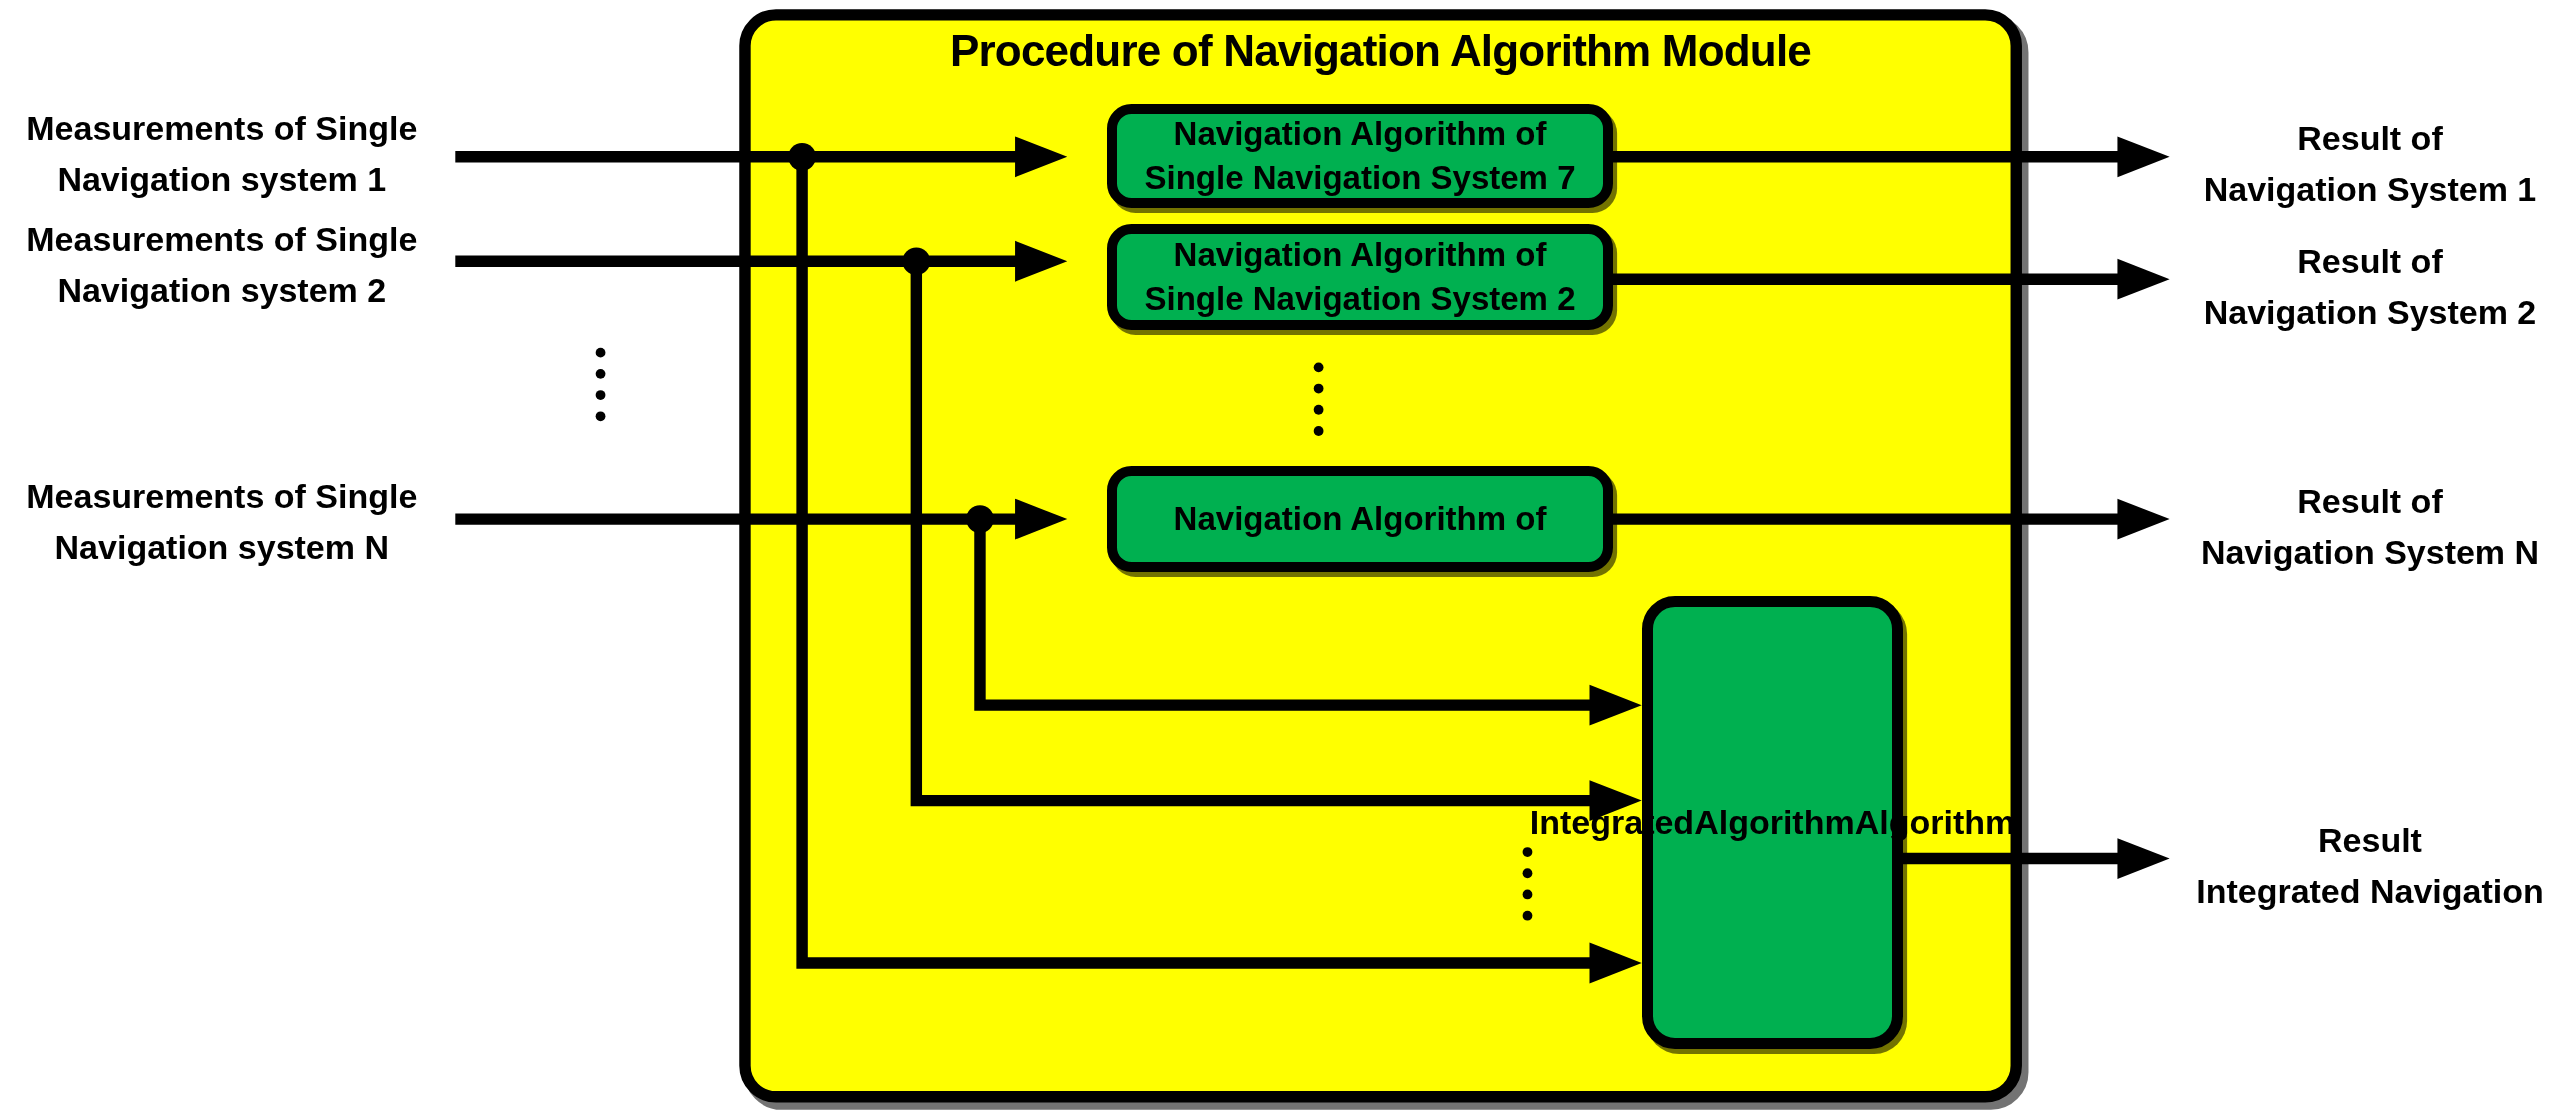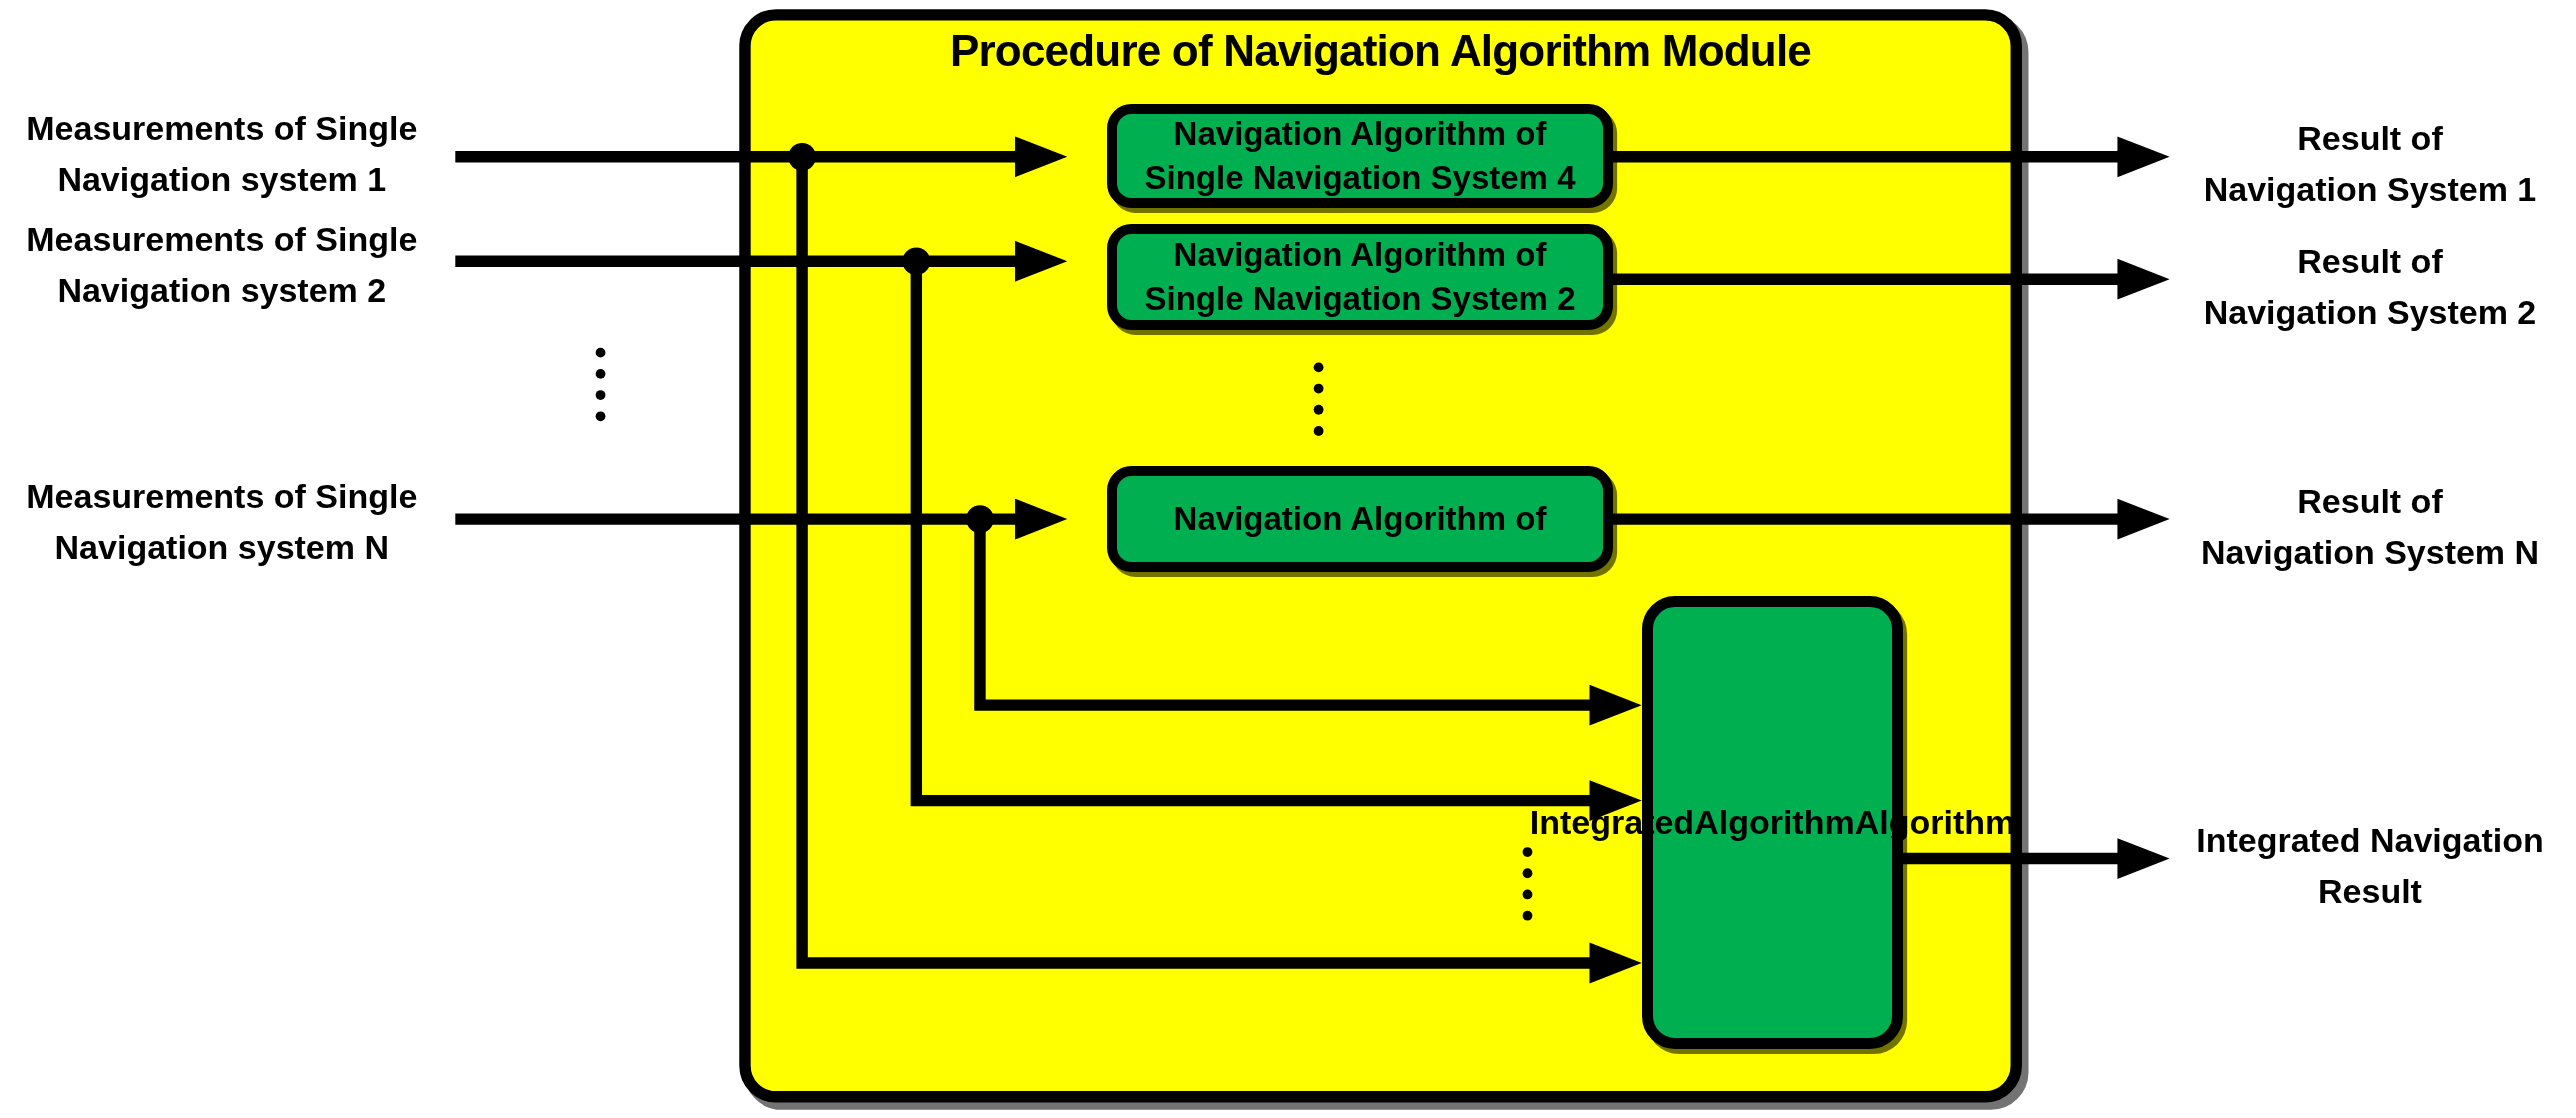--- a/index.html
+++ b/index.html
@@ -148,21 +148,21 @@
     <div>Measurements of Single</div>
     <div>Navigation system 2</div>
   </div>
   <div class="label input-label-n">
     <div>Measurements of Single</div>
     <div>Navigation system N</div>
   </div>
 
   <div class="algo-box algo-box-1">
     <div>Navigation Algorithm of</div>
-    <div>Single Navigation System 4</div>
+    <div>Single Navigation System 7</div>
   </div>
   <div class="algo-box algo-box-2">
     <div>Navigation Algorithm of</div>
     <div>Single Navigation System 2</div>
   </div>
   <div class="algo-box algo-box-n">
     <div>Navigation Algorithm of</div>
   </div>
 
   <div class="integrated-box">
@@ -177,18 +177,18 @@
   </div>
   <div class="label output-label-2">
     <div>Result of</div>
     <div>Navigation System 2</div>
   </div>
   <div class="label output-label-n">
     <div>Result of</div>
     <div>Navigation System N</div>
   </div>
   <div class="label output-label-integrated">
+    <div>Result</div>
     <div>Integrated Navigation</div>
-    <div>Result</div>
   </div>
 
 </div>
 
 
 </body></html>

